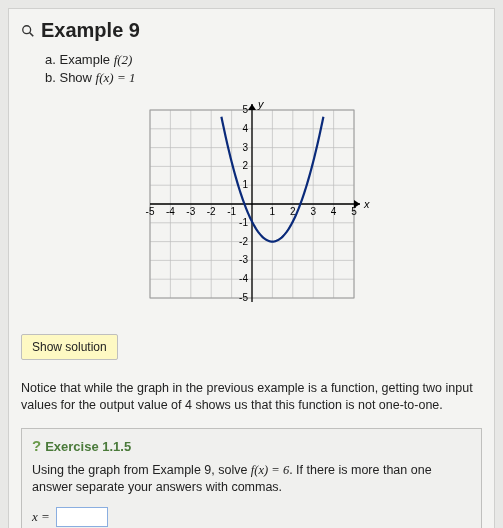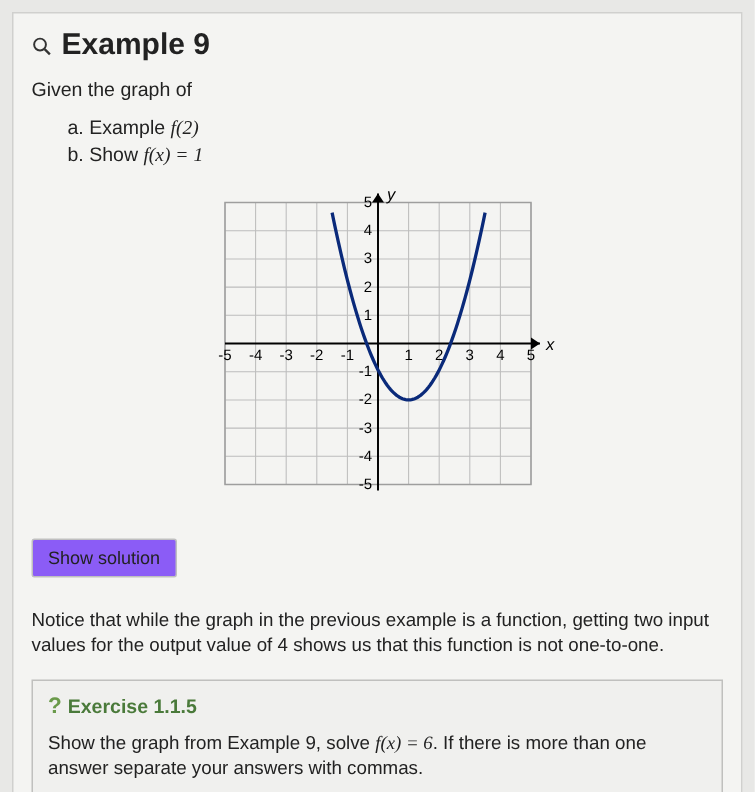--- a/index.html
+++ b/index.html
@@ -28,21 +28,21 @@
   .magnifier svg { width: 14px; height: 14px; display: block; }
   .prompt { margin: 6px 0 10px 0; }
   .parts { margin: 0 0 12px 24px; padding: 0; list-style: none; }
   .parts li { margin: 2px 0; }
   .math-i { font-family: "Times New Roman", serif; font-style: italic; }
   .graph-wrap { text-align: center; margin: 8px 0 14px 0; }
   .graph-wrap svg { display: inline-block; }
   .btn {
     display: inline-block;
     border: 1px solid #bfbfbf;
-    background: #8b5cf6;
+    background: #fef9c3;
     padding: 5px 10px;
     font-size: 12px;
     cursor: pointer;
     border-radius: 2px;
     margin: 4px 0 10px 0;
   }
   .note {
     font-size: 12.5px;
     margin: 10px 0 14px 0;
     line-height: 1.35;
@@ -79,21 +79,20 @@
   <div class="example-hdr">
     <span class="magnifier">
       <svg viewBox="0 0 16 16">
           <circle cx="6.5" cy="6.5" r="4.5" fill="none" stroke="#333" stroke-width="1.5"></circle>
           <line x1="10" y1="10" x2="14" y2="14" stroke="#333" stroke-width="1.8"></line>
         </svg>
     </span>
     <span>Example 9</span>
   </div>
 
-  <div class="prompt">Given the graph of</div>
 
   <ol class="parts">
     <li>
       <span>a.</span>
       <span>Example </span><span class="math-i">f(2)</span>
     </li>
     <li>
       <span>b.</span>
       <span>Show </span><span class="math-i">f(x) = 1</span>
     </li>
@@ -165,21 +164,21 @@
 
   <div class="btn">Show solution</div>
 
   <div class="note">Notice that while the graph in the previous example is a function, getting two input values for the output value of 4 shows us that this function is not one-to-one.</div>
 
   <div class="exercise">
     <div class="ex-title">
       <span class="qm">?</span><span>Exercise 1.1.5</span>
     </div>
     <div class="ex-body">
-      <span>Show the graph from Example 9, solve </span><span class="math-i">f(x) = 6</span><span>. If there is more than one answer separate your answers with commas.</span>
+      <span>Using the graph from Example 9, solve </span><span class="math-i">f(x) = 6</span><span>. If there is more than one answer separate your answers with commas.</span>
     </div>
     <div class="answer-row">
       <span class="math-i">x =</span>
       <input type="text" value="" style="">
     </div>
   </div>
 
   
 
 </div>

